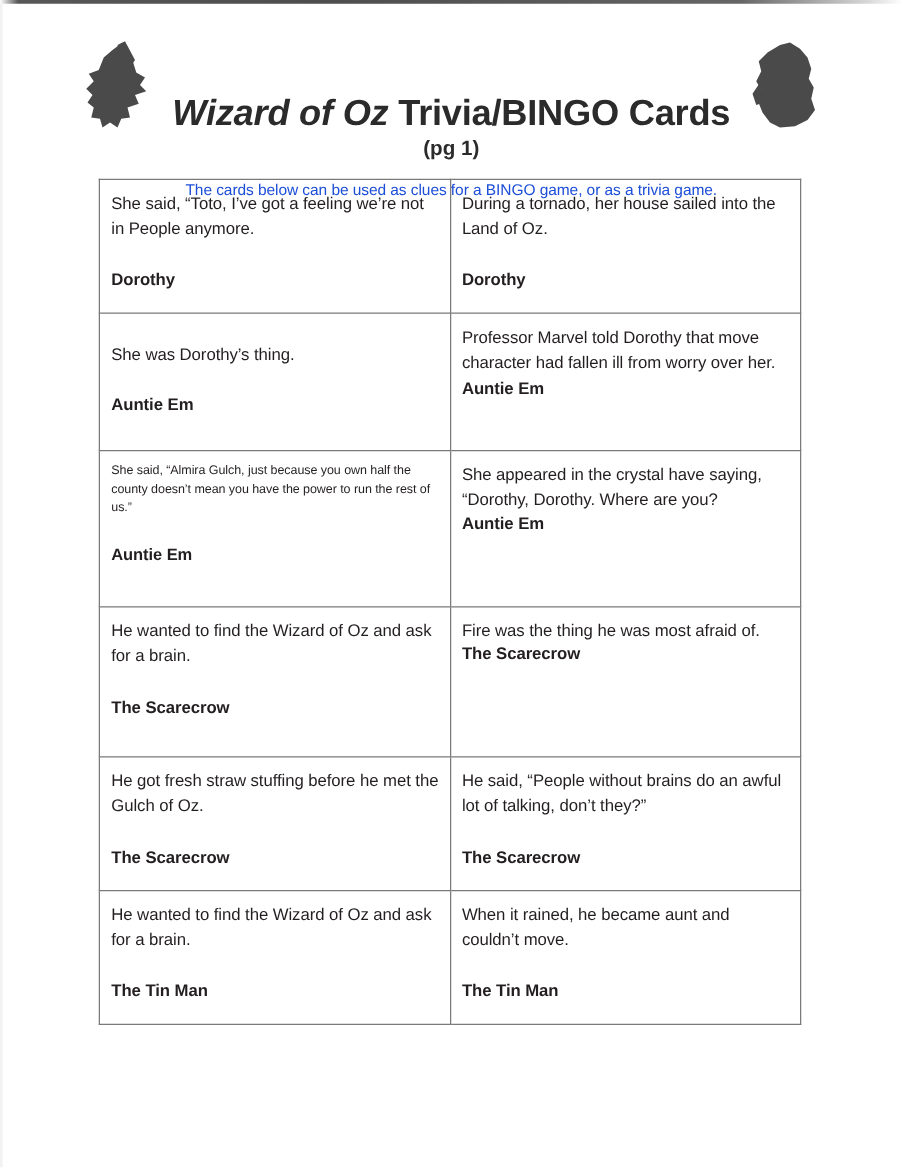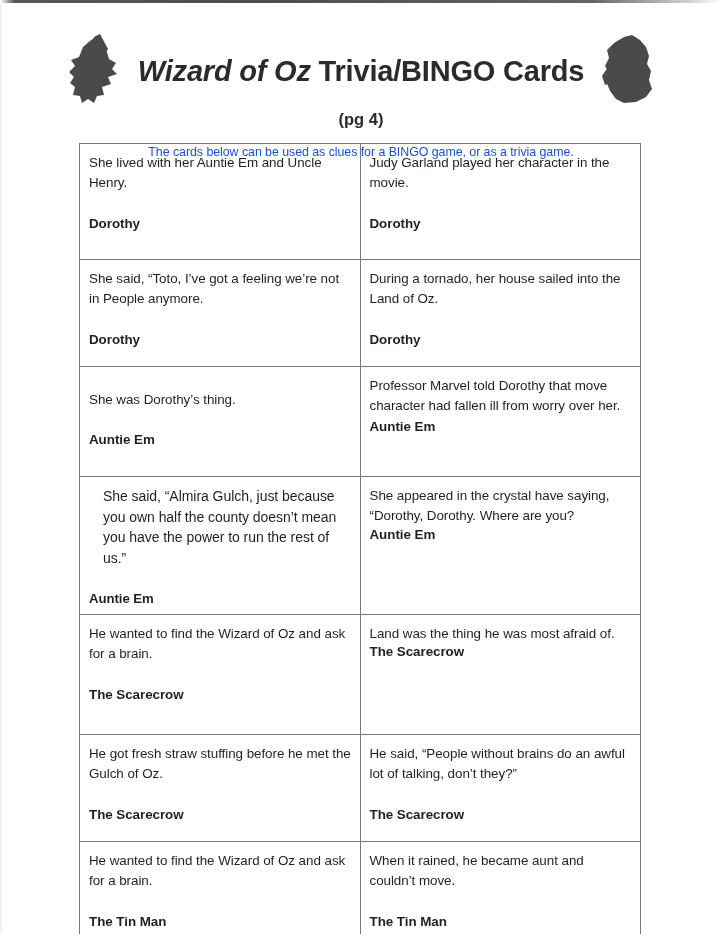--- a/index.html
+++ b/index.html
@@ -46,21 +46,21 @@
   
   .header {
     position: absolute;
     top: 34px;
     left: 0;
     width: 722px;
     text-align: center;
   }
   .title-row {
     display: flex;
-    align-items: center;
+    align-items: flex-end;
     justify-content: center;
     gap: 0px;
     height: 74px;
   }
   .silhouette {
     flex: 0 0 auto;
     width: 62px;
     height: 76px;
     position: relative;
   }
@@ -110,21 +110,21 @@
     color: #231f20;
     letter-spacing: -0.05px;
   }
   .answer {
     font-size: 13.4px;
     font-weight: bold;
     color: #231f20;
     letter-spacing: -0.05px;
   }
   
-  td.small .clue { font-size: 14px; line-height: 1.48; margin-left: 14px; }
+  td.small .clue { font-size: 10px; line-height: 1.48; }
   td.small .answer { font-size: 13.2px; }
 
   
   .cell-inner {
     display: flex;
     flex-direction: column;
     height: 100%;
     box-sizing: border-box;
   }
   .gap-sm { height: 14px; }
@@ -158,43 +158,27 @@
         <svg width="62" height="76" viewBox="0 0 62 76">
           <path fill="#4a4a4a" d="M28 4 L36 2 L44 7 L50 14 L53 23 L51 31 L55 38 L53 47
                  L56 56 L50 64 L40 69 L28 70 L20 66 L14 58 L10 48 L13 40 L9 33 L13 25
                  L11 17 L18 10 Z"></path>
           <path fill="#4a4a4a" d="M12 34 L6 43 L9 52 L15 50 L13 40 Z"></path>
         </svg>
       </div>
 
     </div>
 
-    <div class="pgline">(pg 4)</div>
+    <div class="pgline">(pg 1)</div>
     <div class="subtitle">The cards below can be used as clues for a BINGO game, or as a trivia game.</div>
   </div>
 
   <table class="cards-table">
     <tbody>
 
-      <tr>
-        <td style="height:98px">
-          <div class="cell-inner">
-            <div class="clue">She lived with her Auntie Em and Uncle Henry.</div>
-            <div class="gap-md"></div>
-            <div class="answer">Dorothy</div>
-          </div>
-        </td>
-        <td>
-          <div class="cell-inner">
-            <div class="clue">Judy Garland played her character in the movie.</div>
-            <div class="gap-md"></div>
-            <div class="answer">Dorothy</div>
-          </div>
-        </td>
-      </tr>
 
       <tr>
         <td style="height:89px">
           <div class="cell-inner">
             <div class="clue">She said, “Toto, I’ve got a feeling we’re not in People anymore.</div>
             <div class="gap-md"></div>
             <div class="answer">Dorothy</div>
           </div>
         </td>
         <td>
@@ -244,21 +228,21 @@
       <tr>
         <td style="height:102px">
           <div class="cell-inner">
             <div class="clue">He wanted to find the Wizard of Oz and ask for a brain.</div>
             <div class="gap-md"></div>
             <div class="answer">The Scarecrow</div>
           </div>
         </td>
         <td>
           <div class="cell-inner">
-            <div class="clue">Land was the thing he was most afraid of.</div>
+            <div class="clue">Fire was the thing he was most afraid of.</div>
             <div class="spacer-flex"></div>
             <div class="answer">The Scarecrow</div>
           </div>
         </td>
       </tr>
 
       <tr>
         <td style="height:89px">
           <div class="cell-inner">
             <div class="clue">He got fresh straw stuffing before he met the Gulch of Oz.</div>

